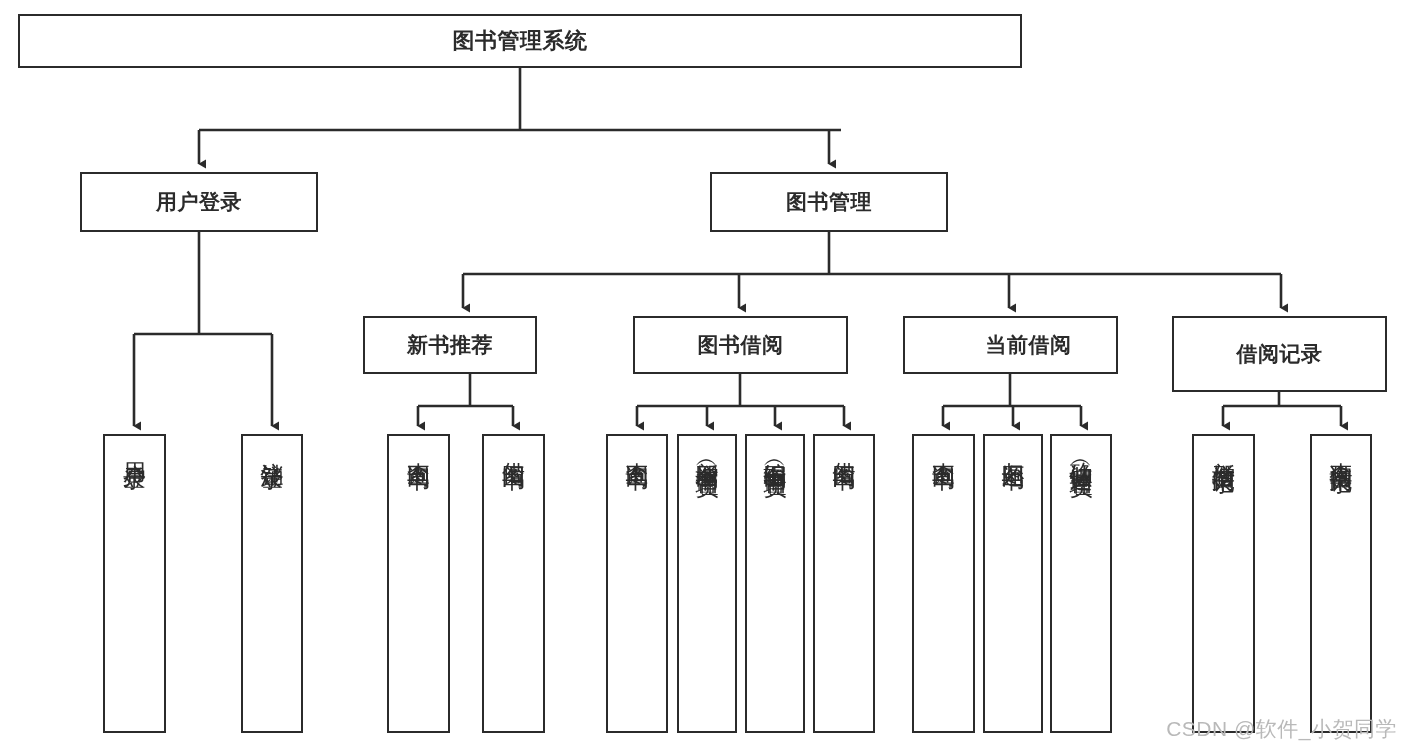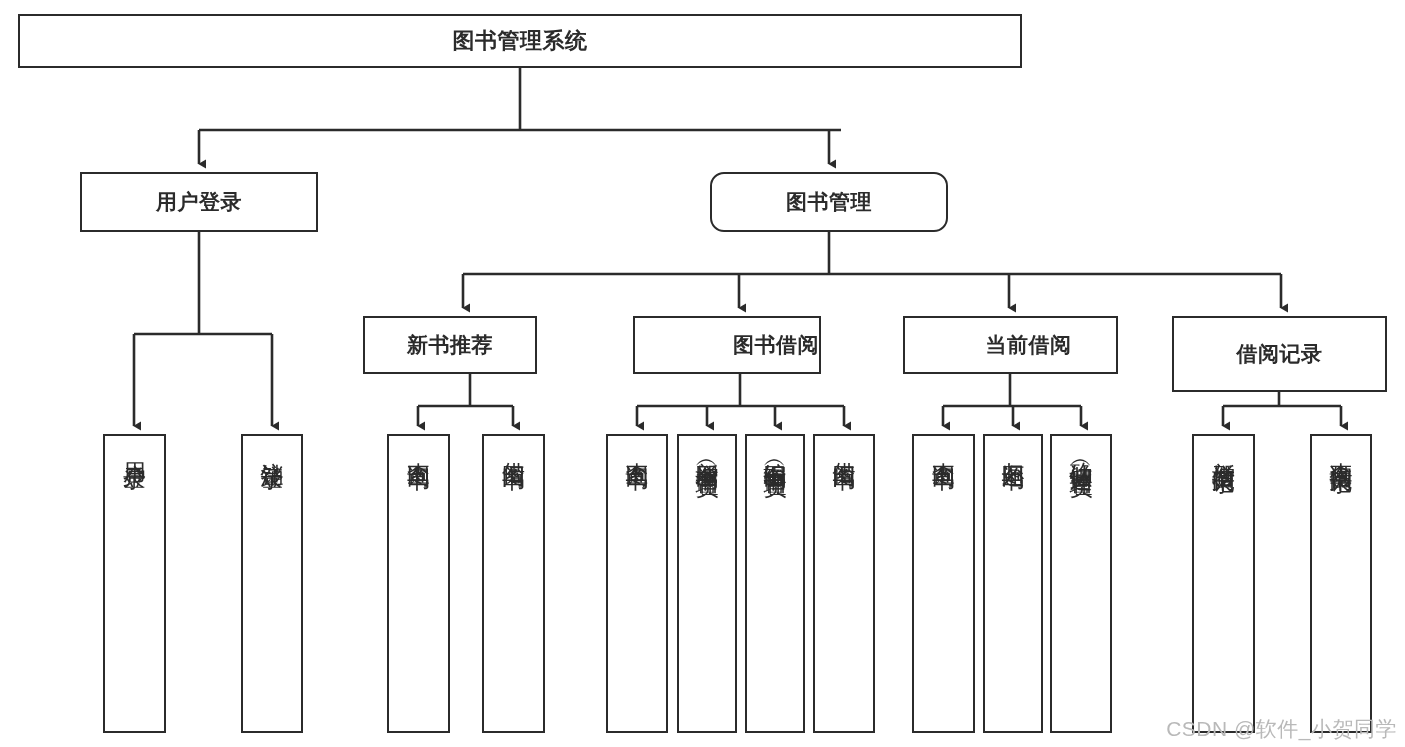--- a/index.html
+++ b/index.html
@@ -127,29 +127,29 @@
   </svg>
 
   <div class="node root horizontal" style="left:18px;top:14px;width:1004px;height:54px;">
     <span class="label">图书管理系统</span>
   </div>
 
   <div class="node horizontal" style="left:80px;top:172px;width:238px;height:60px;">
     <span class="label">用户登录</span>
   </div>
 
-  <div class="node horizontal" style="left:710px;top:172px;width:238px;height:60px;border-radius:14px;">
+  <div class="node horizontal" style="left:710px;top:172px;width:238px;height:60px;">
     <span class="label">图书管理</span>
   </div>
 
   <div class="node horizontal" style="left:363px;top:316px;width:174px;height:58px;">
     <span class="label">新书推荐</span>
   </div>
 
-  <div class="node horizontal" style="left:633px;top:316px;width:188px;height:58px;justify-content:flex-end;">
+  <div class="node horizontal" style="left:633px;top:316px;width:215px;height:58px;">
     <span class="label">图书借阅</span>
   </div>
 
   <div class="node horizontal" style="left:903px;top:316px;width:215px;height:58px;padding-left:36px;">
     <span class="label">当前借阅</span>
   </div>
 
   <div class="node horizontal" style="left:1172px;top:316px;width:215px;height:76px;">
     <span class="label">借阅记录</span>
   </div>

